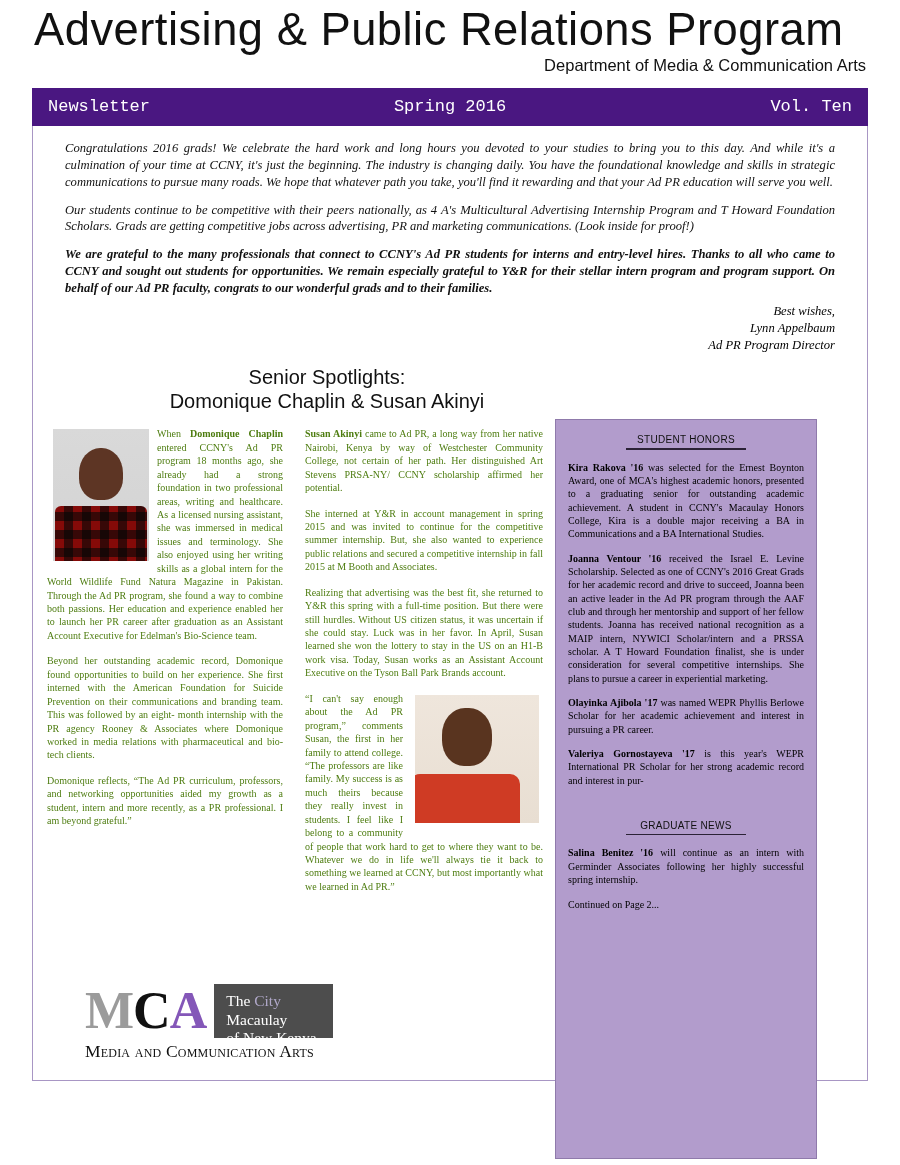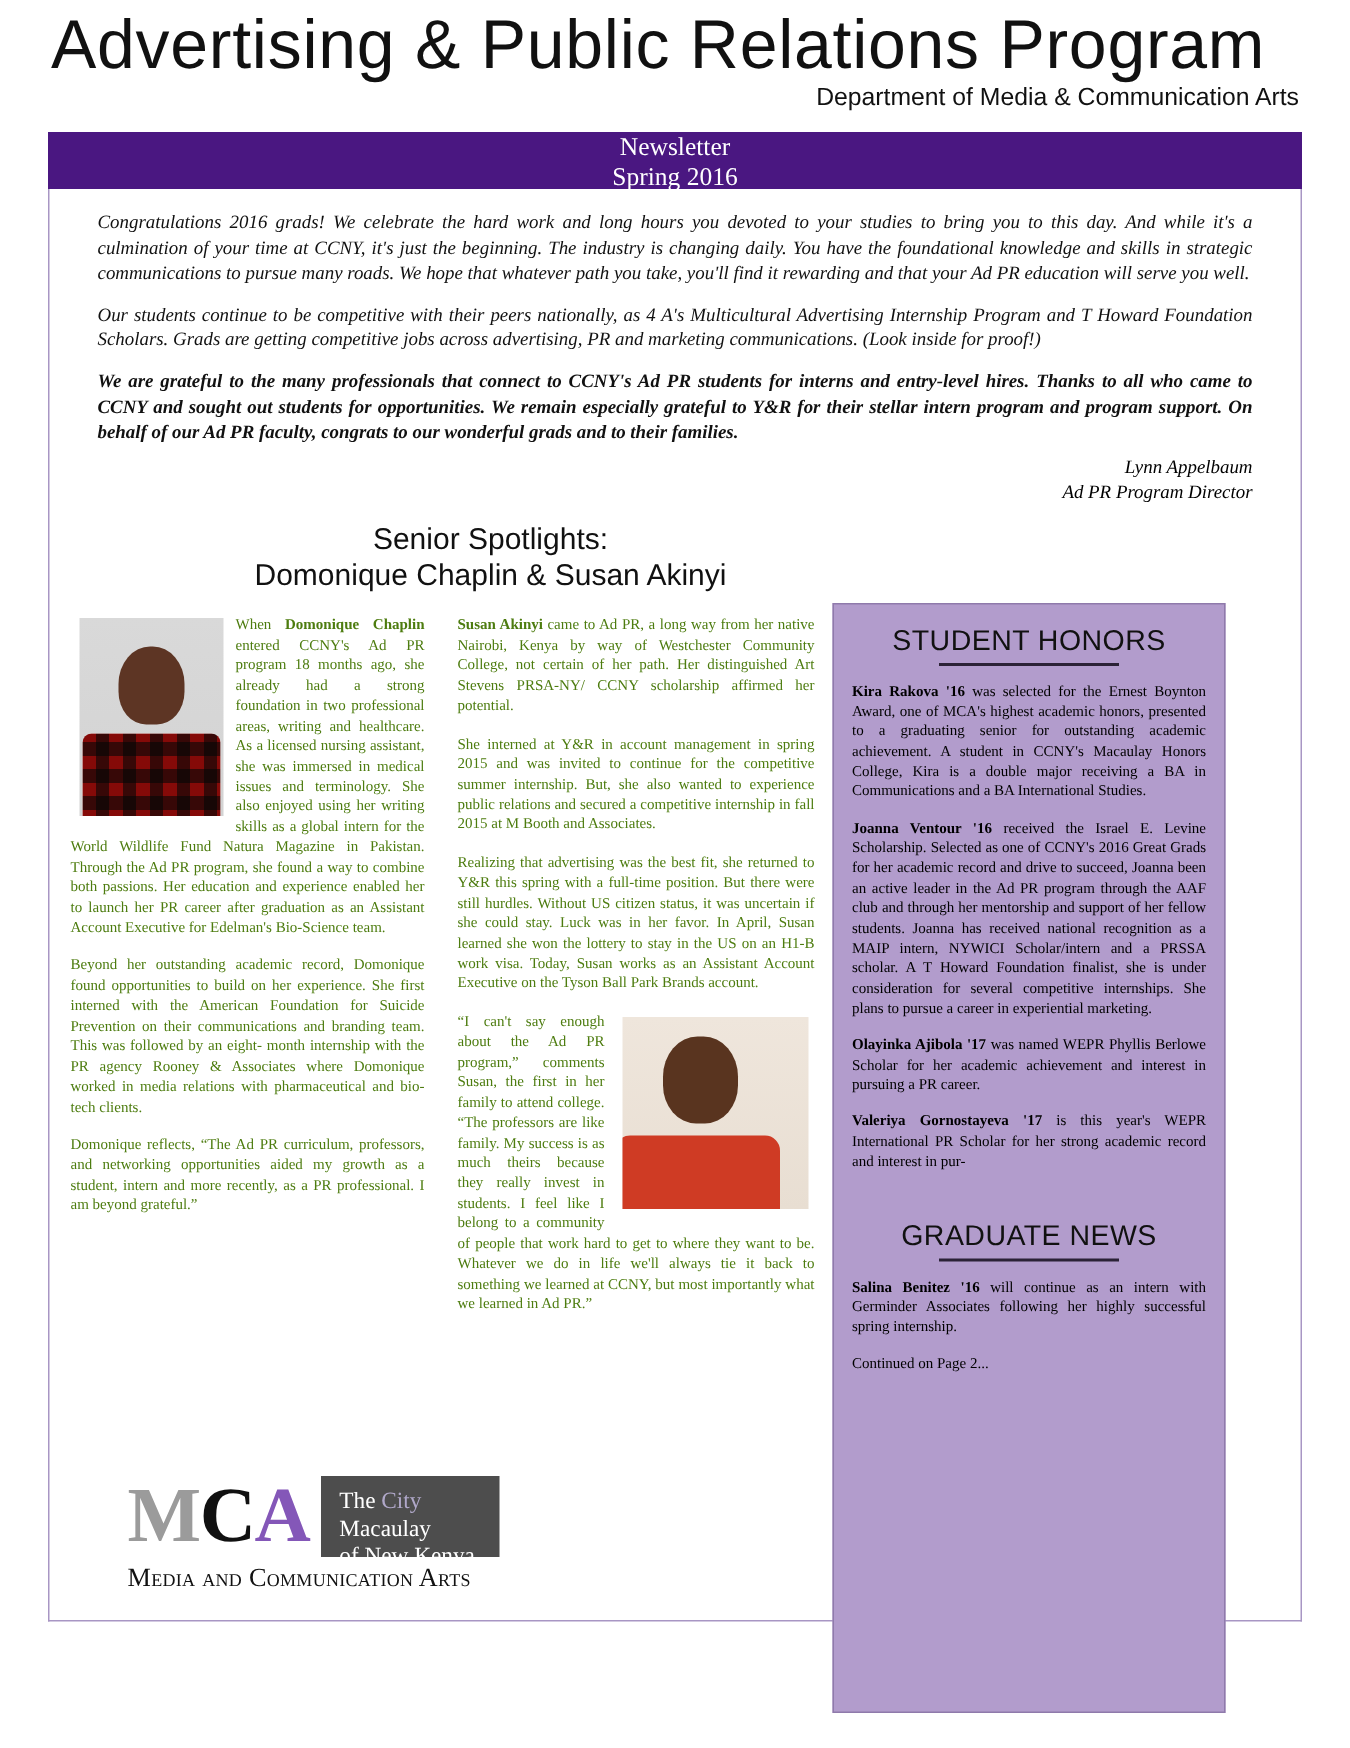--- a/index.html
+++ b/index.html
@@ -49,24 +49,23 @@
   }
 
   
   .banner {
     margin: 13px 32px 0 32px;
     background: #4a1781;
     color: #ffffff;
     height: 38px;
     display: flex;
     align-items: center;
-    font-family: Liberation Serif, serif;
+    font-family: Liberation Mono, monospace;
     font-size: 17px;
     padding: 0 16px;
-    flex-direction: column;
   }
   .banner-left   { flex: 0 0 32%; text-align: left; }
   .banner-center { flex: 0 0 36%; text-align: center; }
   .banner-right  { flex: 1 1 auto; text-align: right; }
 
   
   .content-box {
     position: relative;
     margin: 0 32px;
     border: 1.5px solid #a896c4;
@@ -196,21 +195,21 @@
     width: 262px;
     background: #b29ccc;
     border: 1.2px solid #8f7aab;
     margin-top: -8px;
     padding: 14px 12px 16px 12px;
     align-self: stretch;
     min-height: 740px;
   }
   .sb-head {
     font-family: "Liberation Sans", sans-serif;
-    font-size: 19px;
+    font-size: 10px;
     text-align: center;
     letter-spacing: 0.3px;
     color: #111;
     margin-bottom: 3px;
   }
   .sb-rule {
     width: 120px;
     height: 1.3px;
     background: #2b2236;
     margin: 2px auto 11px auto;
@@ -285,20 +284,21 @@
   </div>
 
   <div class="content-box">
 
     <div class="intro">
       <p>Congratulations 2016 grads!  We celebrate the hard work and long hours you devoted to your studies to bring you to this day.  And while it's a culmination of your time at CCNY, it's just the beginning.  The industry is changing daily.  You have the foundational knowledge and skills in strategic communications to pursue many roads.  We hope that whatever path you take, you'll find it rewarding and that your Ad PR education will serve you well.</p>
       <p>Our students continue to be competitive with their peers nationally, as 4 A's Multicultural Advertising Internship Program and T Howard Foundation Scholars. Grads are getting competitive jobs across advertising, PR and marketing communications. (Look inside for proof!)</p>
       <p>We are grateful to the many professionals that connect to CCNY's Ad PR students for interns and entry-level hires. Thanks to all who came to CCNY and sought out students for opportunities.  We remain especially grateful to Y&amp;R for their stellar intern program and program support. On behalf of our Ad PR faculty, congrats to our wonderful grads and to their families.</p>
     </div>
     <div class="signoff">
+      <div>Best wishes,</div>
       <div>Lynn Appelbaum</div>
       <div>Ad PR Program Director</div>
     </div>
 
     <div class="spotlight-head">
       <div>Senior Spotlights:</div>
       <div>Domonique Chaplin &amp; Susan Akinyi</div>
     </div>
 
     <div class="columns">

